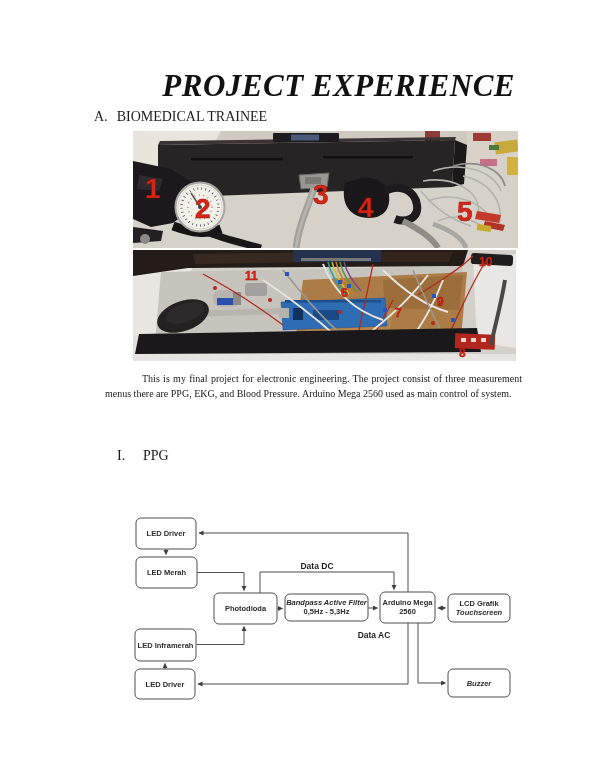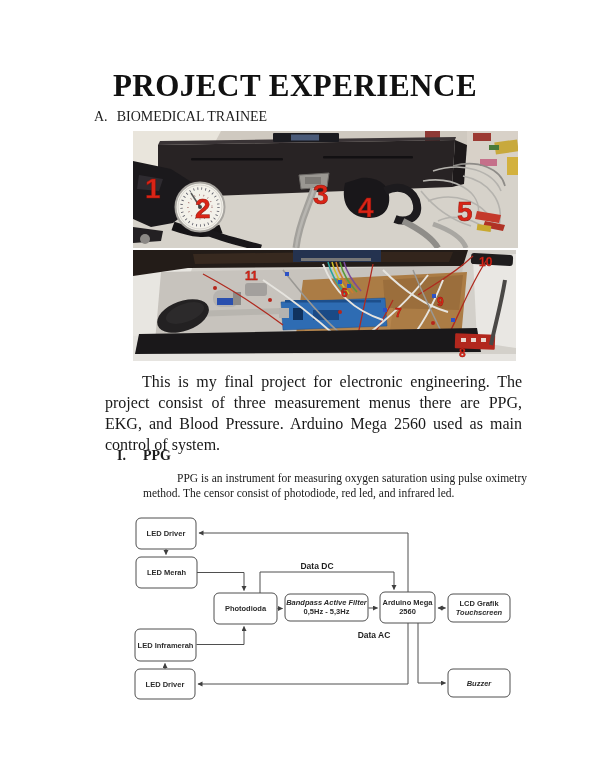--- a/index.html
+++ b/index.html
@@ -1,27 +1,27 @@
 <!DOCTYPE html>
 <html><head>
 <meta charset="utf-8">
 <style>
   html,body{margin:0;padding:0;background:#ffffff;}
   .page{position:relative;width:600px;height:776px;background:#ffffff;overflow:hidden;
         font-family:"Liberation Serif",serif;color:#1c1c1c;}
-  .doc-title{position:absolute;top:68px;left:75px;width:440px;text-align:center;
-        font-size:31px;font-weight:bold;letter-spacing:.5px;color:#111;}
+  .doc-title{position:absolute;top:68px;left:75px;width:440px;text-align:right;
+        font-size:31px;font-weight:bold;letter-spacing:.5px;color:#111;font-style:italic;}
   .section-a{position:absolute;top:109px;left:94px;font-size:14px;color:#1c1c1c;text-align:center;}
   .section-a .marker{margin-right:9px;}
   .photo{position:absolute;filter:blur(.35px);}
   .photo1{top:131px;left:133px;}
   .photo2{top:250px;left:133px;}
-  .para1{position:absolute;top:371px;left:105px;width:417px;font-size:16px;
-        line-height:21px;text-align:justify;text-indent:37px;color:#181818;}
-  .section-i{position:absolute;top:448px;left:117px;font-size:14px;color:#1c1c1c;font-weight:bold;}
+  .para1{position:absolute;top:371px;left:105px;width:417px;font-size:10px;
+        line-height:15px;text-align:justify;text-indent:37px;color:#181818;}
+  .section-i{position:absolute;top:448px;left:117px;font-size:14px;color:#1c1c1c;}
   .section-i .marker{display:inline-block;width:26px;}
   .para2{position:absolute;top:471px;left:143px;width:384px;font-size:11.5px;
         line-height:15.2px;text-align:justify;text-indent:34px;color:#181818;}
   .diagram{position:absolute;top:513px;left:130px;}
   .dg-text{font-family:"Liberation Sans",sans-serif;font-size:7.5px;font-weight:bold;
         fill:#2b2b2b;text-anchor:middle;}
   .dg-label{font-family:"Liberation Sans",sans-serif;font-size:8.5px;font-weight:bold;
         fill:#1f1f1f;text-anchor:middle;}
   .dg-box{fill:#ffffff;stroke:#4f4f4f;stroke-width:1;}
   .dg-line{fill:none;stroke:#4f4f4f;stroke-width:1;}
@@ -218,21 +218,20 @@
     <text class="ph-num ph-num-sm" x="346" y="16">10</text>
     <text class="ph-num ph-num-sm" x="112" y="30">11</text>
   </svg>
 
   <div class="para1">This is my final project for electronic engineering. The project consist of three measurement menus there are PPG, EKG, and Blood Pressure. Arduino Mega 2560 used as main control of system.</div>
 
   <div class="section-i">
     <span class="marker">I.</span><span>PPG</span>
   </div>
 
-  <div class="para2">PPG is an instrument for measuring oxygen saturation using pulse oximetry method. The censor consist of photodiode, red led, and infrared led.</div>
 
   <svg class="diagram" width="392" height="192" viewBox="0 0 392 192">
     <defs>
       <marker id="ah" markerWidth="7" markerHeight="7" refX="4.5" refY="2.5" orient="auto-start-reverse">
         <path d="M0,0 L5,2.5 L0,5 Z" fill="#3f3f3f"></path>
       </marker>
     </defs>
     <g>
       <path class="dg-line" d="M36 36 V41.5" marker-end="url(#ah)"></path>
       <path class="dg-line" d="M67 59.5 H114 V77.5" marker-end="url(#ah)"></path>

